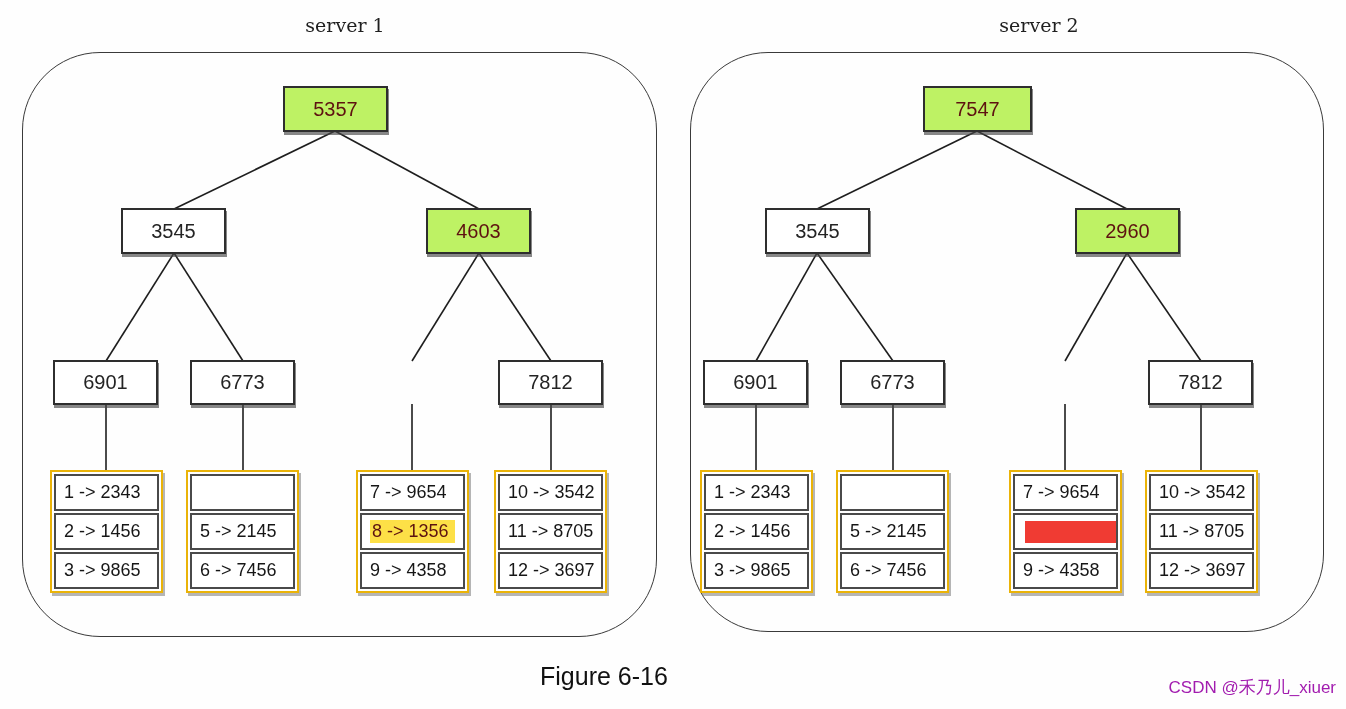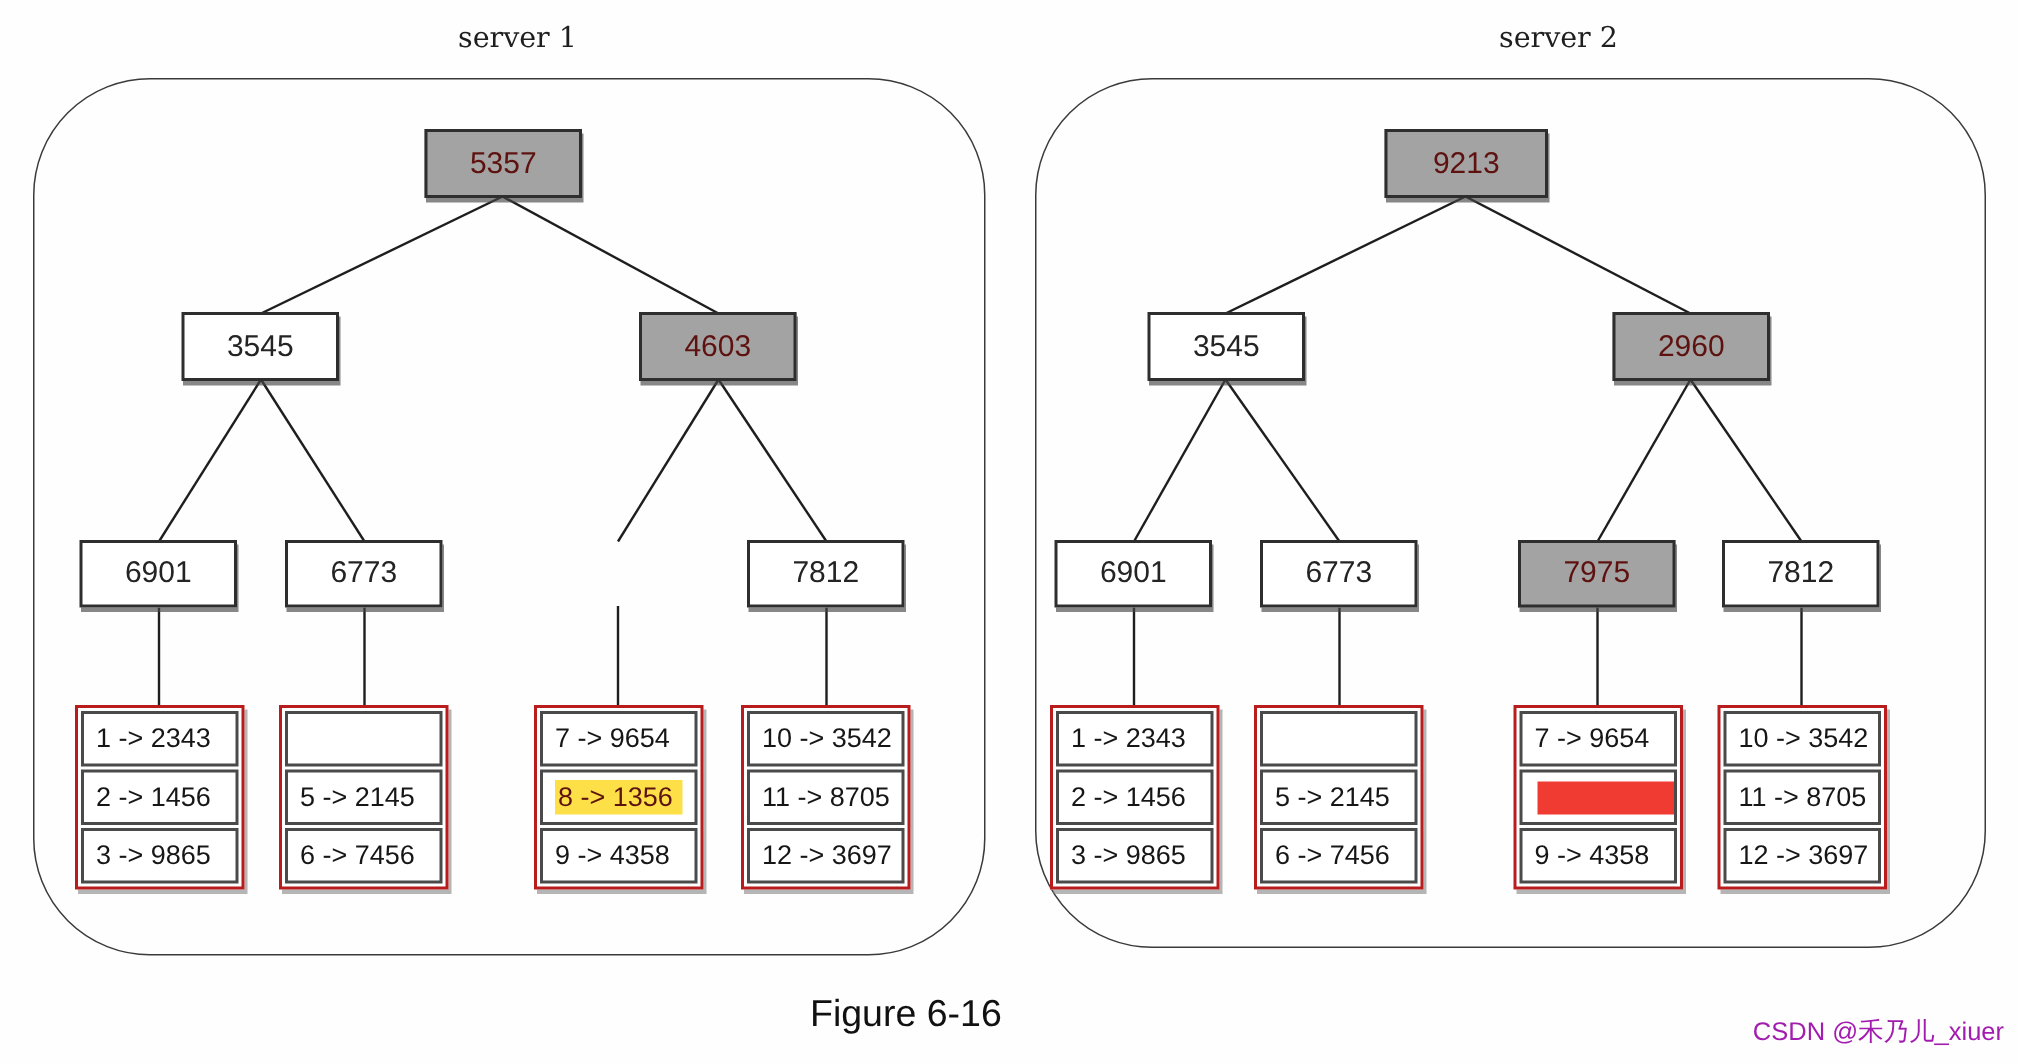--- a/index.html
+++ b/index.html
@@ -36,27 +36,27 @@
     position:absolute;
     width:105px;height:46px;
     background:#ffffff;
     border:2px solid #2e2e2e;
     box-shadow:1px 3px 0 rgba(70,70,70,0.65);
     box-sizing:border-box;
     display:flex;align-items:center;justify-content:center;
     font-size:20px;color:#242424;
     z-index:3;
   }
-  .tree-node.red{background:#a3a3a3;color:#5e1210;}
+  .tree-node.red{background:#bef264;color:#5e1210;}
   
   .leaf-table{
     position:absolute;
     width:113px;
     background:#ffffff;
-    border:2px solid #b91c1c;
+    border:2px solid #eab308;
     box-shadow:2px 3px 0 rgba(120,120,120,0.55);
     box-sizing:border-box;
     display:flex;flex-direction:column;
     gap:2px;padding:2px;
     z-index:3;
   }
   .leaf-cell{
     height:37px;
     border:2px solid #4a4a4a;
     box-sizing:border-box;
@@ -173,26 +173,25 @@
   </div>
   <div class="leaf-table" id="s1-t4">
     <div class="leaf-cell">10 -&gt; 3542</div>
     <div class="leaf-cell">11 -&gt; 8705</div>
     <div class="leaf-cell">12 -&gt; 3697</div>
   </div>
 
   <div class="server-title" id="server2-title">server 2</div>
   <div class="server-box" id="server2-box"></div>
 
-  <div class="tree-node red" id="s2-root">9213</div>
+  <div class="tree-node red" id="s2-root">7547</div>
   <div class="tree-node" id="s2-n2a">3545</div>
   <div class="tree-node red" id="s2-n2b">2960</div>
   <div class="tree-node" id="s2-n3a">6901</div>
   <div class="tree-node" id="s2-n3b">6773</div>
-  <div class="tree-node red" id="s2-n3c">7975</div>
   <div class="tree-node" id="s2-n3d">7812</div>
 
   <div class="leaf-table" id="s2-t1">
     <div class="leaf-cell">1 -&gt; 2343</div>
     <div class="leaf-cell">2 -&gt; 1456</div>
     <div class="leaf-cell">3 -&gt; 9865</div>
   </div>
   <div class="leaf-table" id="s2-t2">
     <div class="leaf-cell"></div>
     <div class="leaf-cell">5 -&gt; 2145</div>

